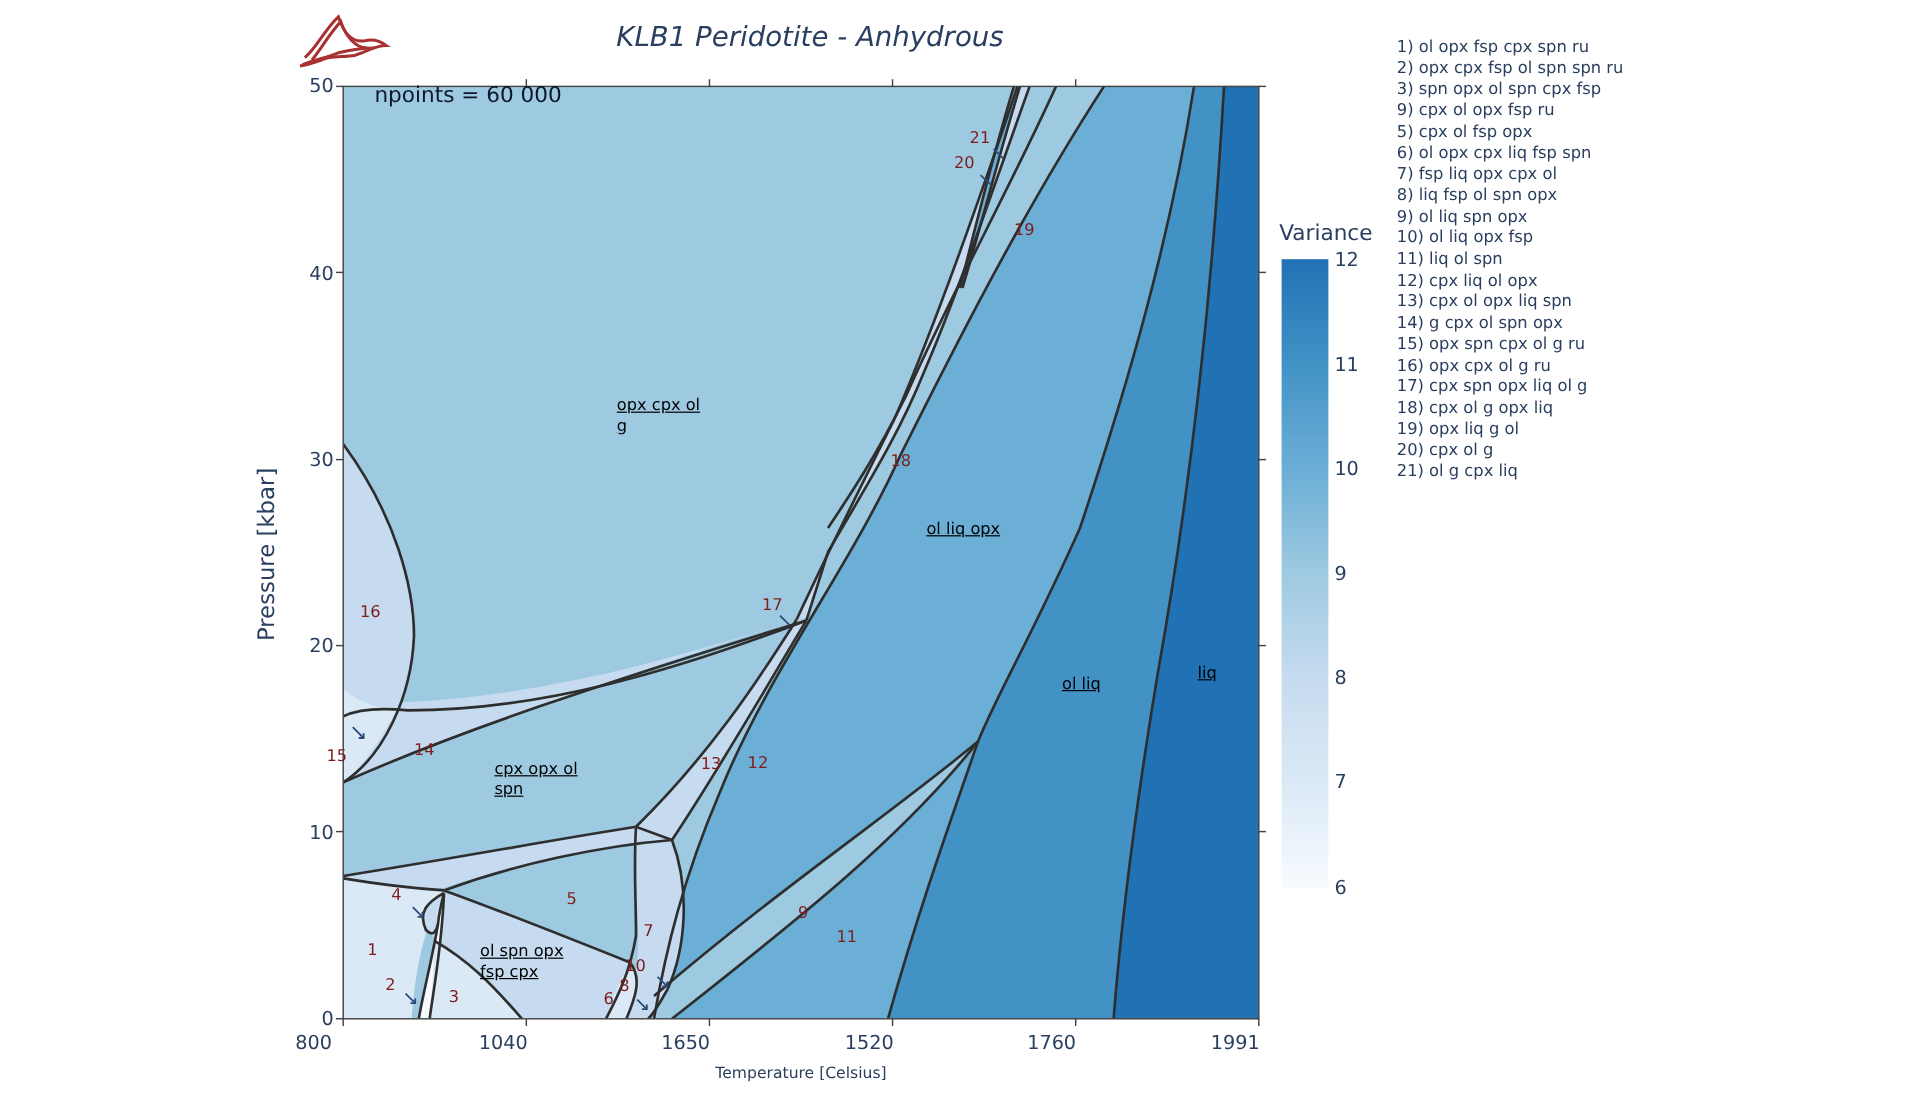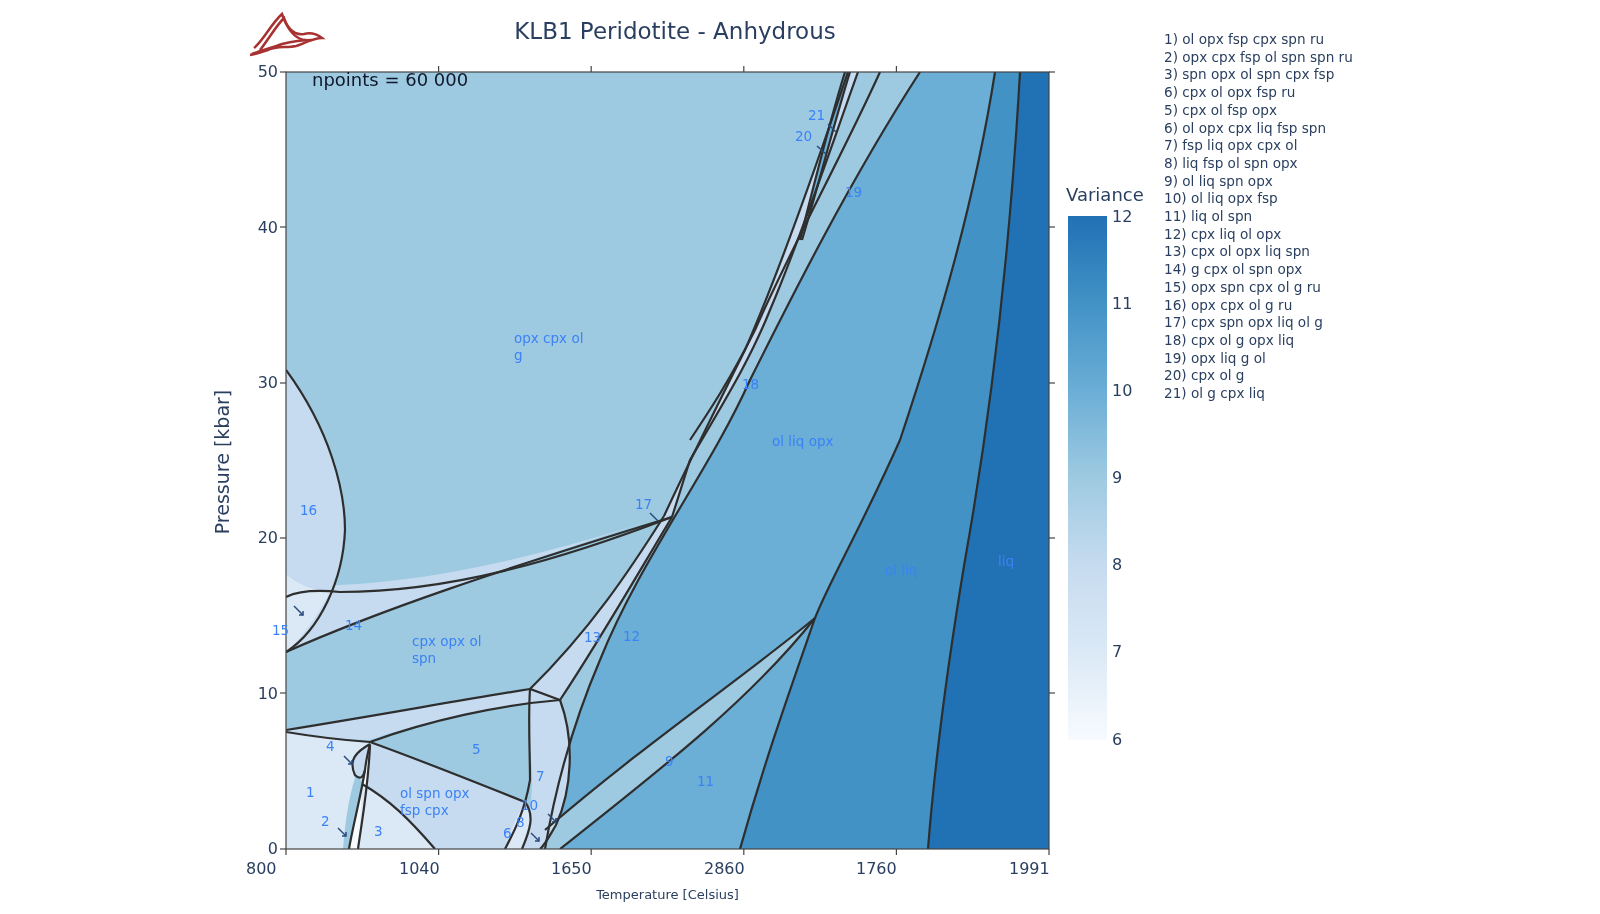--- a/index.html
+++ b/index.html
@@ -1,28 +1,28 @@
 <!DOCTYPE html>
 <html><head>
 <meta charset="utf-8">
 <style>
   html, body { margin:0; padding:0; background:#ffffff; }
   body { width:1600px; height:914px; position:relative; overflow:hidden; font-family:"DejaVu Sans", "Liberation Sans", sans-serif; color:#2a3f5f; }
   #chart-svg { position:absolute; left:0; top:0; }
-  .title { position:absolute; left:0; width:1350px; top:18px; text-align:center; font-size:23px; color:#2a3f5f; }
+  .title { position:absolute; left:0; width:1350px; top:18px; text-align:center; font-size:23px; color:#2a3f5f;font-style:italic; }
   .legend-list { position:absolute; left:1164px; top:31px; font-size:13.6px; line-height:17.7px; color:#2a3f5f; }
   .legend-list div { white-space:nowrap; }
   .cb-title { position:absolute; left:1066px; top:184px; font-size:18px; color:#2a3f5f; }
   .cb-tick { position:absolute; left:1112px; font-size:16px; color:#2a3f5f; }
   .ytick { position:absolute; width:40px; text-align:right; left:238px; font-size:16px; color:#2a3f5f; }
   .xtick { position:absolute; width:80px; top:859px; font-size:16px; color:#2a3f5f; }
   .xlabel { position:absolute; left:286px; width:763px; text-align:center; top:887px; font-size:13px; color:#2a3f5f; }
   .ylabel { position:absolute; left:222px; top:462px; font-size:19px; color:#2a3f5f; transform:translate(-50%,-50%) rotate(-90deg); white-space:nowrap; }
-  .anno { position:absolute; font-size:13.5px; color:#3b82f6; white-space:nowrap; }
-  .field { position:absolute; font-size:13.5px; color:#3b82f6; line-height:17px; }
+  .anno { position:absolute; font-size:13.5px; color:#7f1d1d; white-space:nowrap; }
+  .field { position:absolute; font-size:13.5px; color:#000000; line-height:17px;text-decoration:underline; }
   .npoints { position:absolute; left:312px; top:69px; font-size:18px; color:#0f172a;text-align:center; }
 </style>
 </head>
 <body>
 
 <svg id="chart-svg" width="1600" height="914" viewBox="0 0 1600 914">
   <defs>
     <clipPath id="plotclip">
         <rect x="286" y="72" width="763" height="777"></rect>
       </clipPath>
@@ -176,21 +176,21 @@
 <div class="ytick" style="top:839px">0</div>
 <div class="ytick" style="top:684px">10</div>
 <div class="ytick" style="top:528px">20</div>
 <div class="ytick" style="top:373px">30</div>
 <div class="ytick" style="top:218px">40</div>
 <div class="ytick" style="top:62px">50</div>
 
 <div class="xtick" style="left:246px">800</div>
 <div class="xtick" style="left:399px">1040</div>
 <div class="xtick" style="left:551px">1650</div>
-<div class="xtick" style="left:704px">2860</div>
+<div class="xtick" style="left:704px">1520</div>
 <div class="xtick" style="left:856px">1760</div>
 <div class="xtick" style="left:1009px">1991</div>
 
 <div class="xlabel">Temperature [Celsius]</div>
 <div class="ylabel">Pressure [kbar]</div>
 
 <div class="field" style="left:514px;top:330px">
     <div>opx cpx ol</div>
     <div>g</div>
   </div>
@@ -234,21 +234,21 @@
 <div class="cb-tick" style="top:381px">10</div>
 <div class="cb-tick" style="top:468px">9</div>
 <div class="cb-tick" style="top:555px">8</div>
 <div class="cb-tick" style="top:642px">7</div>
 <div class="cb-tick" style="top:730px">6</div>
 
 <div class="legend-list">
   <div>1) ol opx fsp cpx spn ru</div>
   <div>2) opx cpx fsp ol spn spn ru</div>
   <div>3) spn opx ol spn cpx fsp</div>
-  <div>6) cpx ol opx fsp ru</div>
+  <div>9) cpx ol opx fsp ru</div>
   <div>5) cpx ol fsp opx</div>
   <div>6) ol opx cpx liq fsp spn</div>
   <div>7) fsp liq opx cpx ol</div>
   <div>8) liq fsp ol spn opx</div>
   <div>9) ol liq spn opx</div>
   <div>10) ol liq opx fsp</div>
   <div>11) liq ol spn</div>
   <div>12) cpx liq ol opx</div>
   <div>13) cpx ol opx liq spn</div>
   <div>14) g cpx ol spn opx</div>

